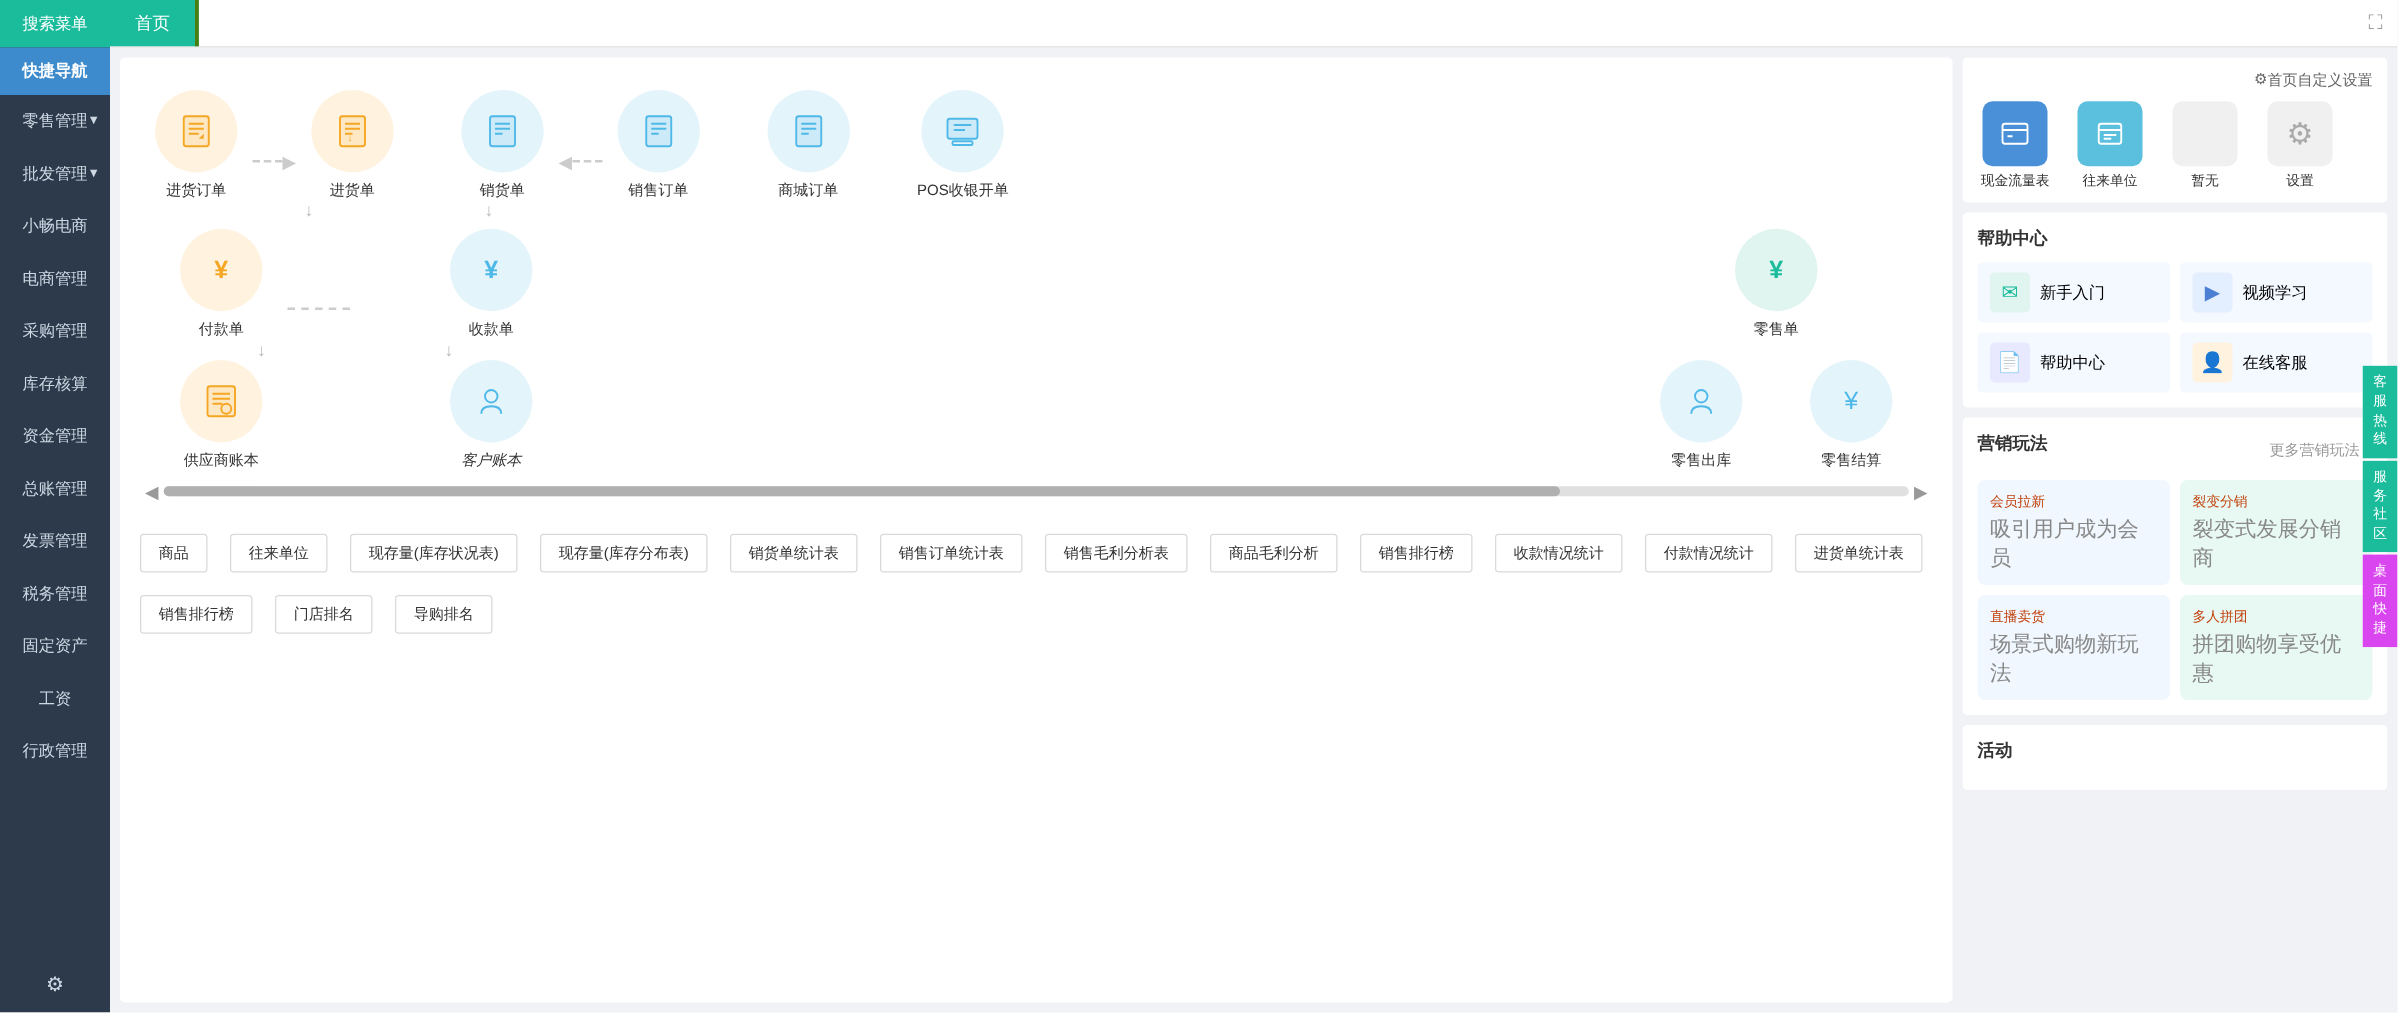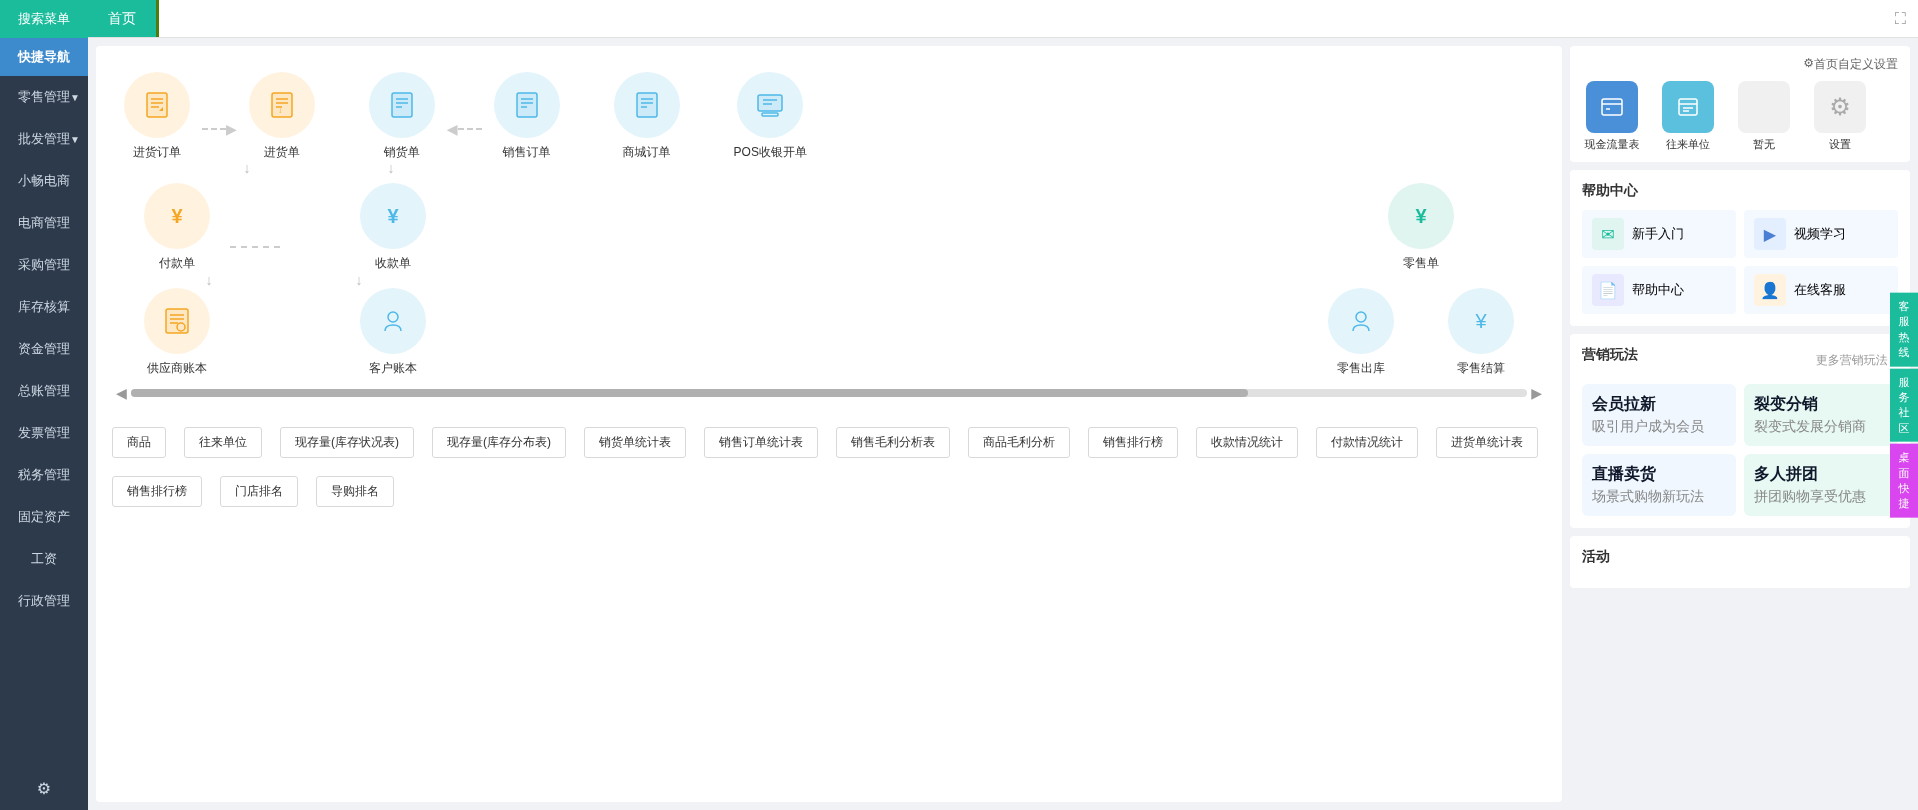--- a/index.html
+++ b/index.html
@@ -283,22 +283,22 @@
       grid-template-columns: 1fr 1fr;
       gap: 8px;
     }
     .mkt-item {
       background: #f0f7ff;
       border-radius: 6px;
       padding: 10px;
       cursor: pointer;
     }
     .mkt-item.teal { background: #e8f9f4; }
-    .mkt-title { font-size: 16px; font-weight: bold; color: #0f172a; margin-bottom: 3px; }
-    .mkt-desc { font-size: 14px; color: #888; }
+    .mkt-title { font-size: 11px; font-weight: normal; color: #c2410c; margin-bottom: 3px; }
+    .mkt-desc { font-size: 17px; color: #888; }
 
     
     .activity-section {
       background: #fff;
       border-radius: 4px;
       padding: 12px;
     }
 
     
     #float-btns {
@@ -565,21 +565,21 @@
                     <line x1="9" y1="18" x2="17" y2="18" stroke="#f5a623" stroke-width="1.5"></line>
                     <circle cx="20" cy="22" r="4" stroke="#f5a623" stroke-width="1.5" fill="none"></circle>
                   </svg>
               </div>
               <span class="label">供应商账本</span>
             </div>
           </div>
 
           <div style="width:50px;padding-bottom:24px;margin:0 8px;"></div>
 
-          <div style="margin-left:60px;">
+          <div style="margin-left:60px;font-style:italic;">
             <div class="flow-node">
               <div class="circle circle-blue">
                 <svg width="32" height="32" viewBox="0 0 32 32">
                     <circle cx="16" cy="12" r="5" stroke="#4eb8e8" stroke-width="1.5" fill="none"></circle>
                     <path d="M8 26 Q8 20 16 20 Q24 20 24 26" stroke="#4eb8e8" stroke-width="1.5" fill="none"></path>
                   </svg>
               </div>
               <span class="label">客户账本</span>
             </div>
           </div>

